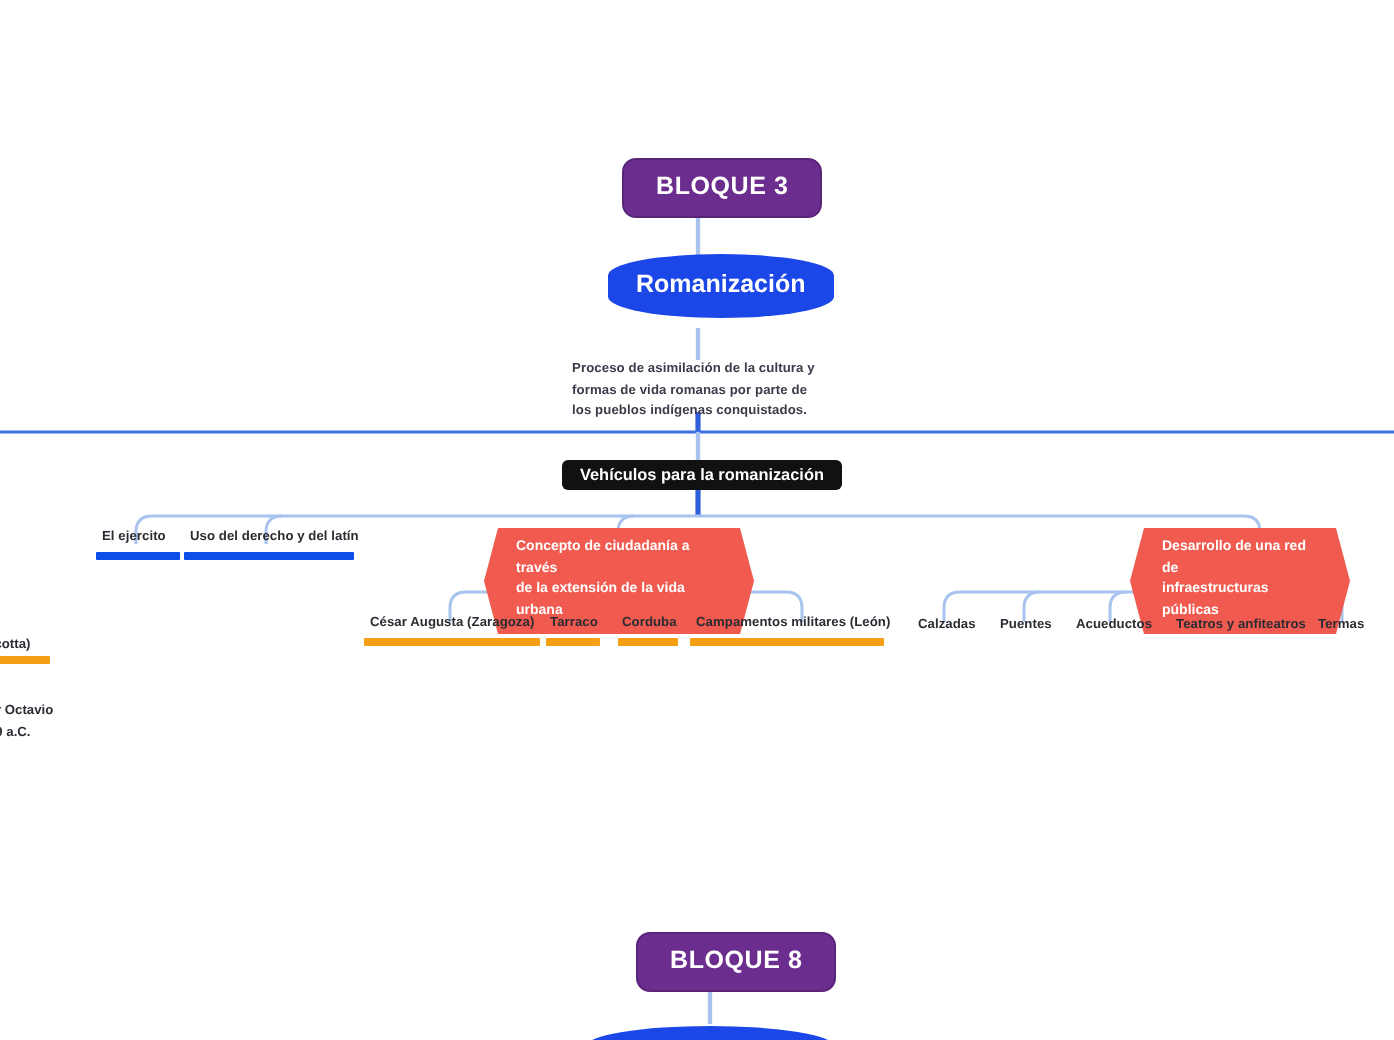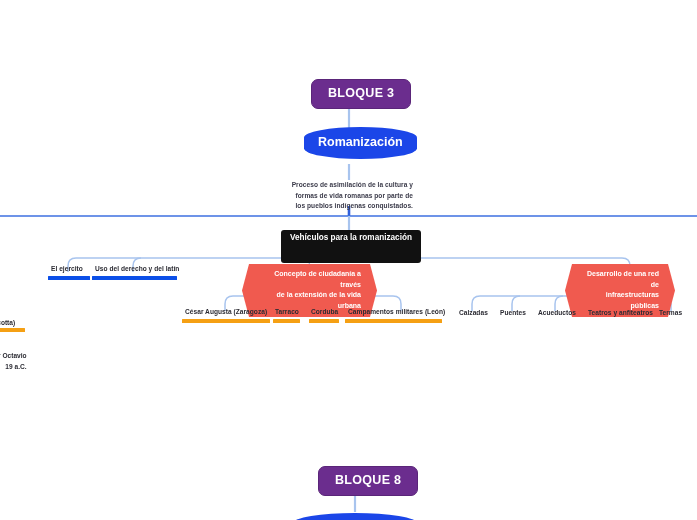--- a/index.html
+++ b/index.html
@@ -6,42 +6,42 @@
   body{
     width:697px;height:520px;position:relative;overflow:hidden;
     background:#ffffff;
     font-family:"Liberation Sans","DejaVu Sans",sans-serif;
     -webkit-font-smoothing:antialiased;
   }
   .canvas{position:absolute;inset:0;}
   svg.links{position:absolute;left:0;top:0;width:697px;height:520px;overflow:visible;}
 
   
-  .node{position:absolute;box-sizing:border-box;text-align:right;}
+  .node{position:absolute;box-sizing:border-box;text-align:left;}
 
   .bloque{
     color:#ffffff;font-weight:bold;font-size:12.5px;letter-spacing:.3px;
     background:#6B2D8E;border:1px solid #5A2579;border-radius:7px;
     padding:7px 16px 8px;line-height:1;white-space:nowrap;
   }
 
   .lens{
     color:#ffffff;font-weight:bold;font-size:12.5px;white-space:nowrap;
     background:#1B46E8;line-height:1;padding:9px 14px 10px;
     border-radius:50% / 34%;
   }
 
   .desc{
     color:#3b3b4a;font-size:6.6px;line-height:1.62;font-weight:bold;
     white-space:pre-line;letter-spacing:.05px;
   }
 
   .pill{
     color:#ffffff;font-weight:bold;font-size:8.2px;white-space:nowrap;
-    background:#111111;border-radius:3px;padding:4px 9px 21px;line-height:1;
+    background:#111111;border-radius:3px;padding:4px 9px 3px;line-height:1;
   }
 
   
   .banner{
     color:#ffffff;font-weight:bold;font-size:7px;line-height:1.5;
     background:#F05A4F;padding:5px 16px 6px;white-space:pre-line;
     clip-path:polygon(0% 50%,7px 0%,calc(100% - 7px) 0%,100% 50%,calc(100% - 7px) 100%,7px 100%);
   }
 
   

